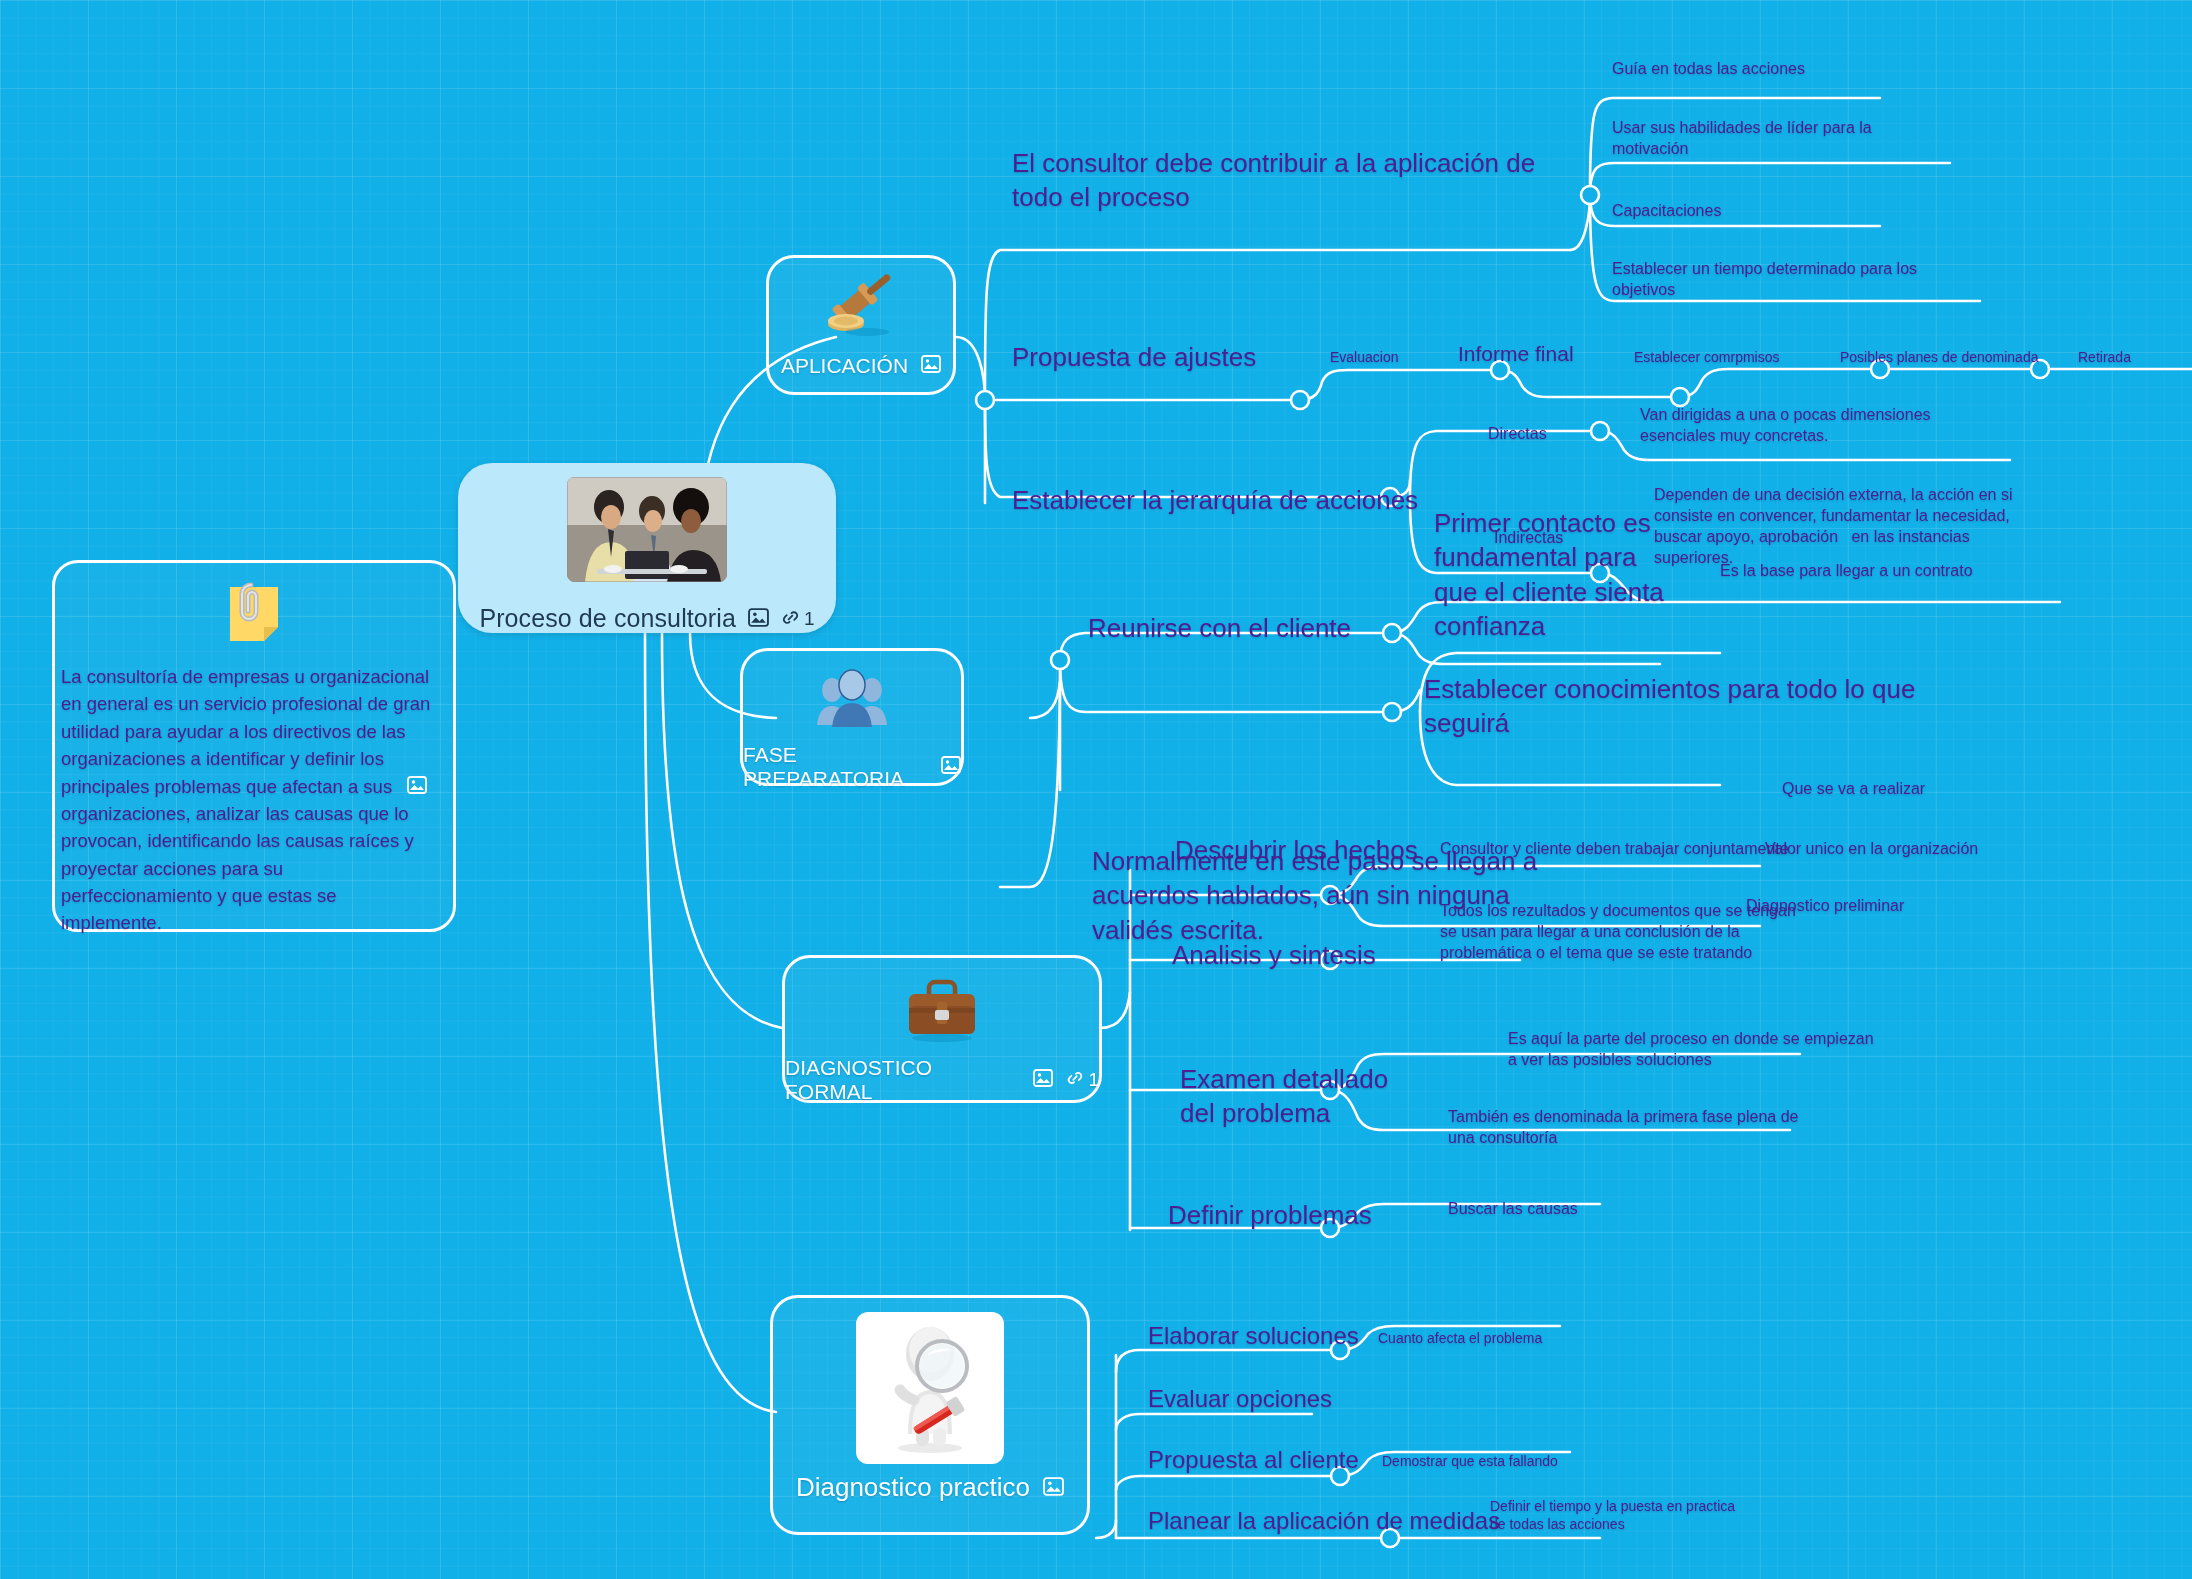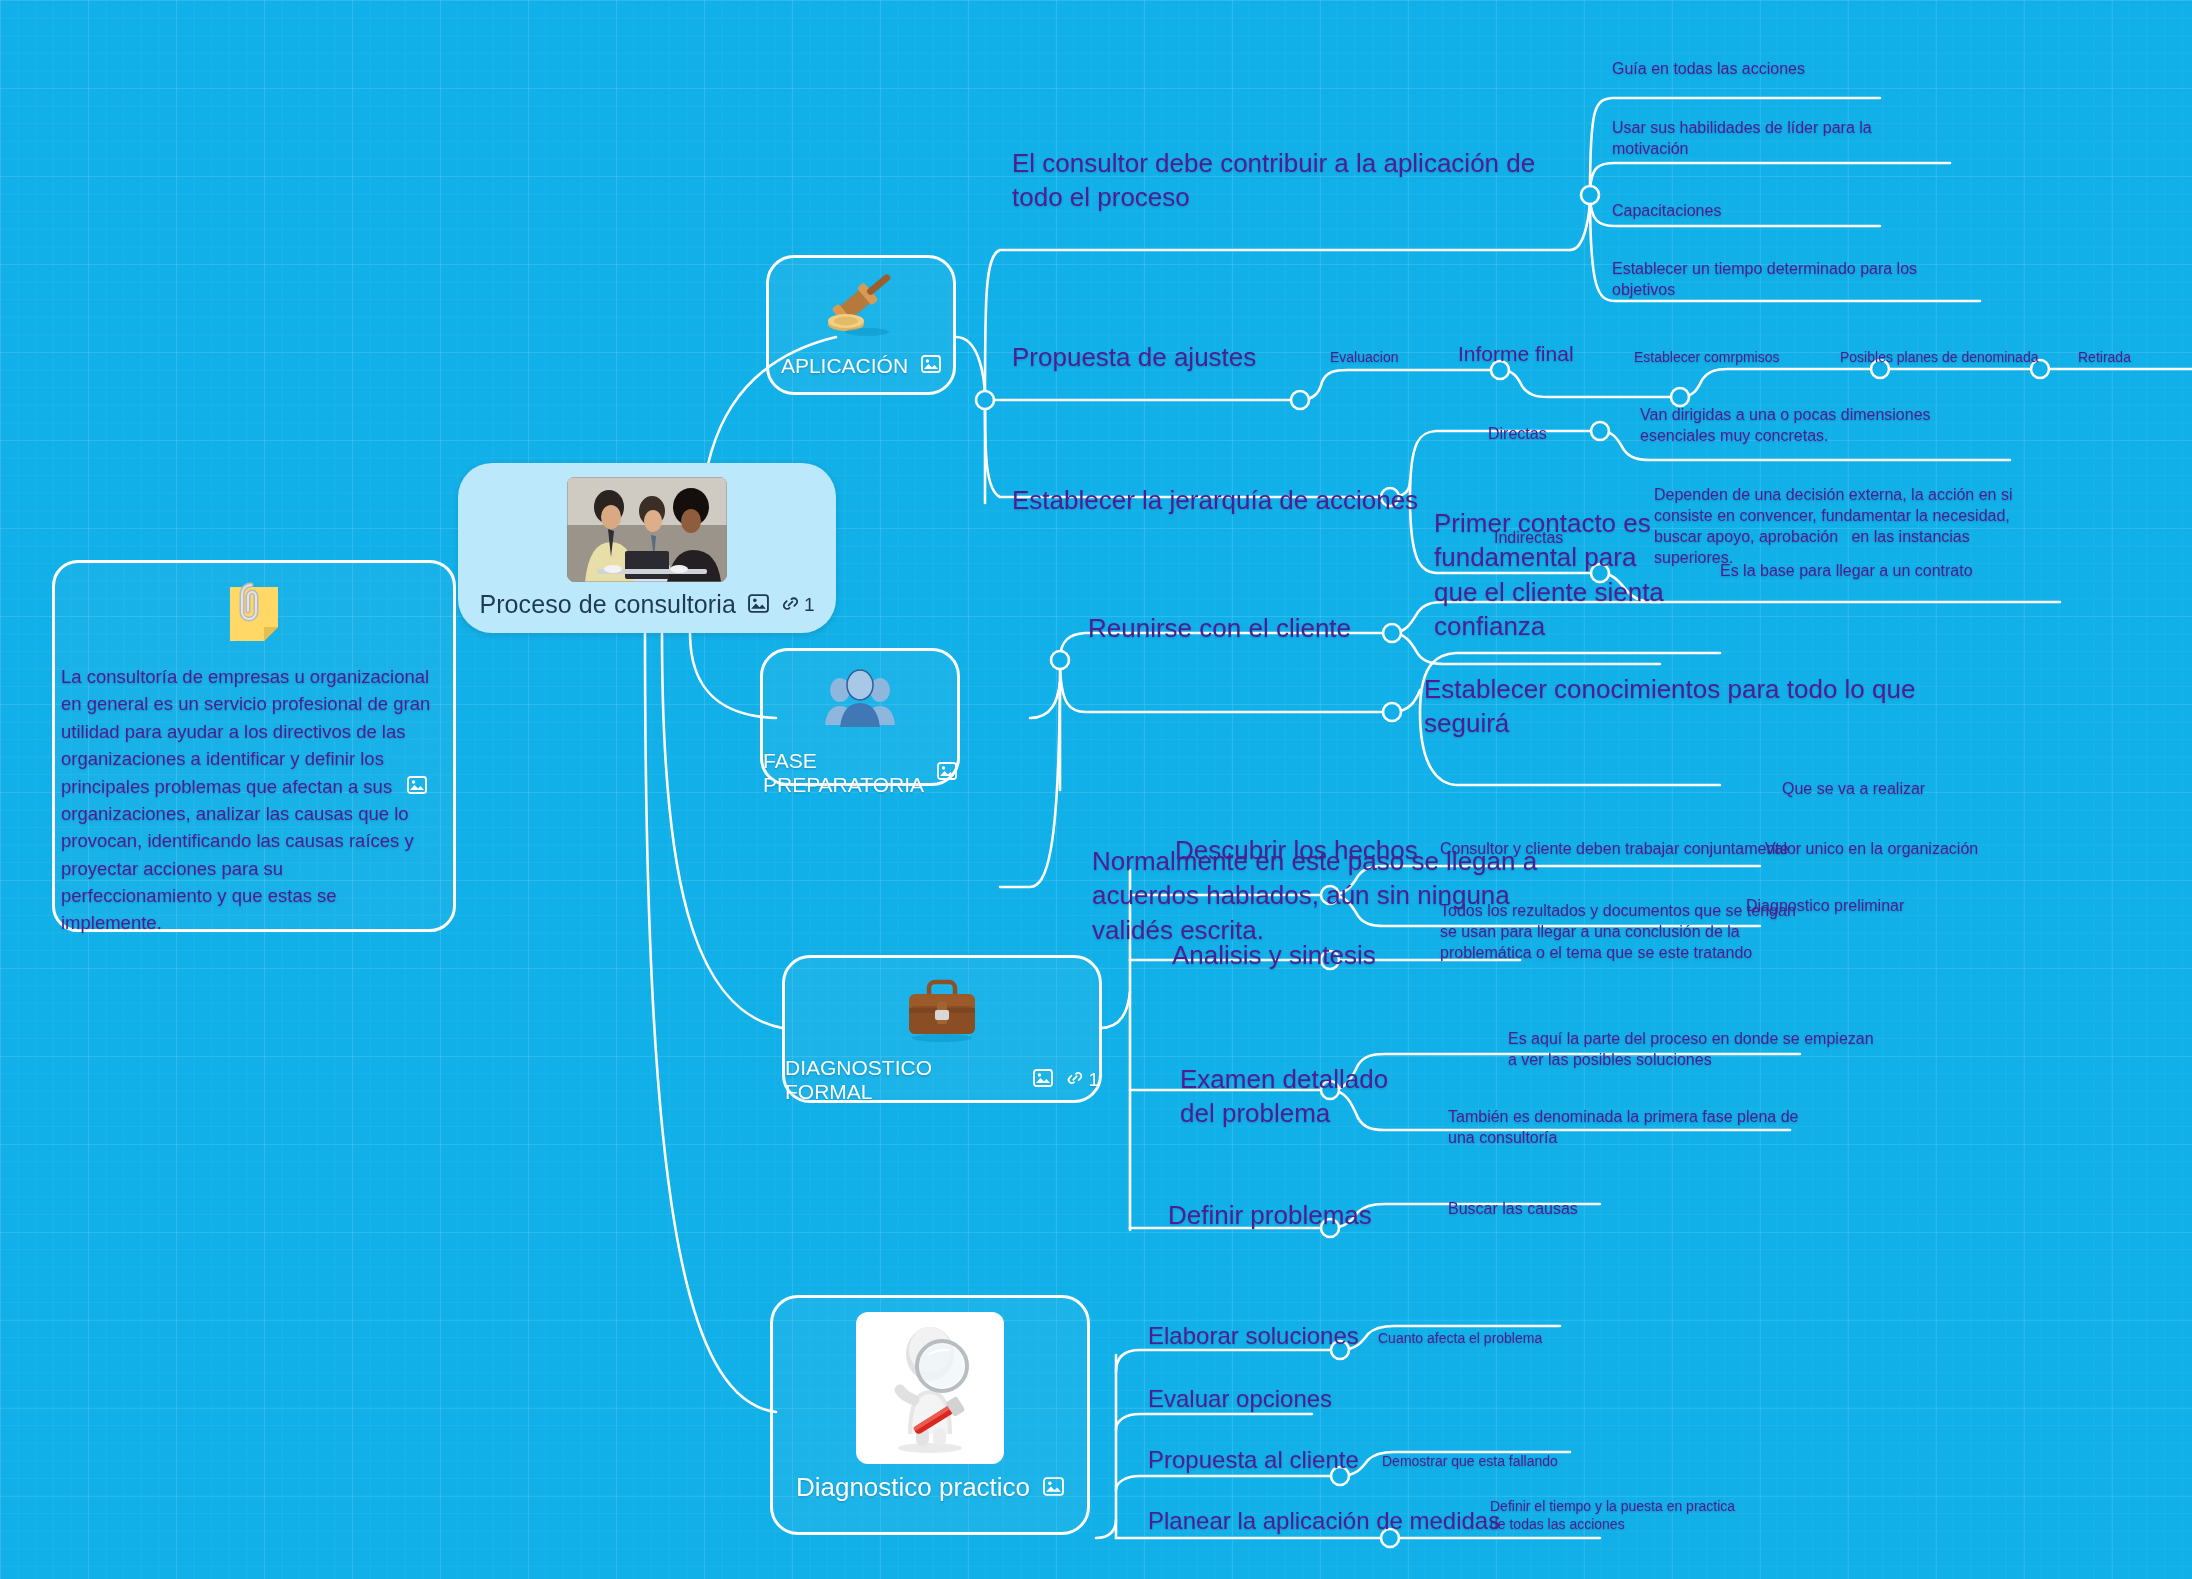--- a/index.html
+++ b/index.html
@@ -34,21 +34,21 @@
     position:absolute; left:458px; top:463px; width:378px; height:170px;
     background:#bbe8fa; border-radius:34px;
     box-shadow:0 2px 6px rgba(0,50,80,.18);
     display:flex; flex-direction:column; align-items:center;
   }
   .root-photo{
     width:160px; height:105px; margin-top:14px; border-radius:8px;
     overflow:hidden; position:relative; background:#8a8f93;
   }
   .root-title{
-    margin-top:8px; display:flex; align-items:center; gap:12px;
+    margin-top:22px; display:flex; align-items:center; gap:12px;
     font-size:25px; color:#1f3b52; letter-spacing:.1px;
   }
 
   
   .imgnode{
     position:absolute; border:3px solid #ffffff; border-radius:28px;
     background:rgba(255,255,255,0.04);
     display:flex; flex-direction:column; align-items:center; justify-content:flex-start;
   }
   .imgnode .glyph{ margin-top:14px; }
@@ -261,21 +261,21 @@
     <span>
       <svg width="20" height="18" viewBox="0 0 20 18">
           <rect x="1" y="1" width="18" height="16" rx="2.5" fill="none" stroke="#fff" stroke-width="1.8"></rect>
           <circle cx="6.5" cy="6" r="1.7" fill="#fff"></circle>
           <path d="M3 14 l4.5-5 3.5 3.5 2.5-2.5 3.5 4z" fill="#fff"></path>
         </svg>
     </span>
   </div>
 </div>
 
-<div class="imgnode" style="left:760px; top:648px; width:200px; height:138px;gap:6px;">
+<div class="imgnode" style="left:740px; top:648px; width:224px; height:138px;">
   <div class="glyph">
     <svg width="82" height="66" viewBox="0 0 82 66">
       <ellipse cx="21" cy="25" rx="10" ry="12" fill="#8fb6dd"></ellipse>
       <path d="M6 60 q2-19 15-19 q13 0 15 19z" fill="#8fb6dd"></path>
       <ellipse cx="61" cy="25" rx="10" ry="12" fill="#8fb6dd"></ellipse>
       <path d="M46 60 q2-19 15-19 q13 0 15 19z" fill="#8fb6dd"></path>
       <ellipse cx="41" cy="20" rx="13" ry="15" fill="#a8c8e8"></ellipse>
       <path d="M21 62 q3-24 20-24 q17 0 20 24z" fill="#3f78b5"></path>
       <ellipse cx="41" cy="20" rx="13" ry="15" fill="none" stroke="#2f5f96" stroke-width="1.5"></ellipse>
     </svg>

